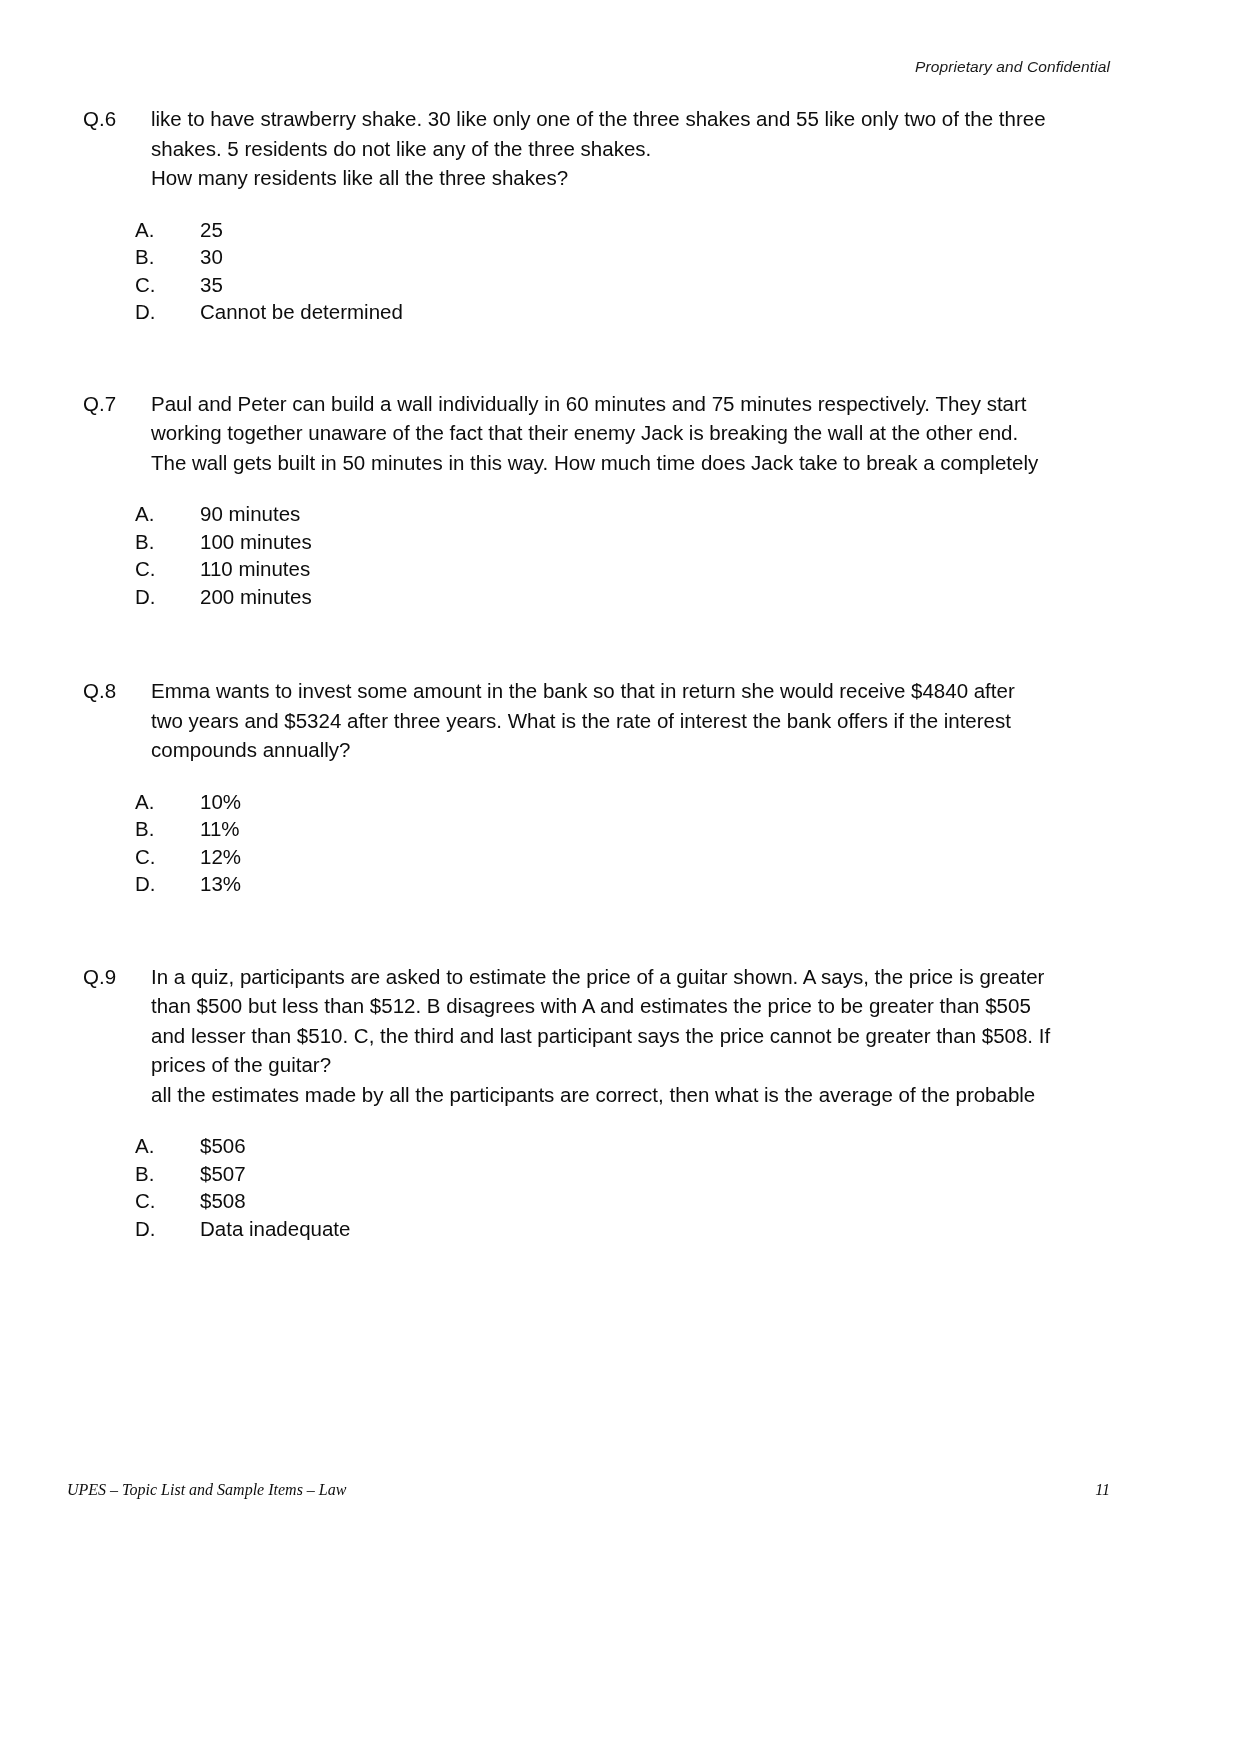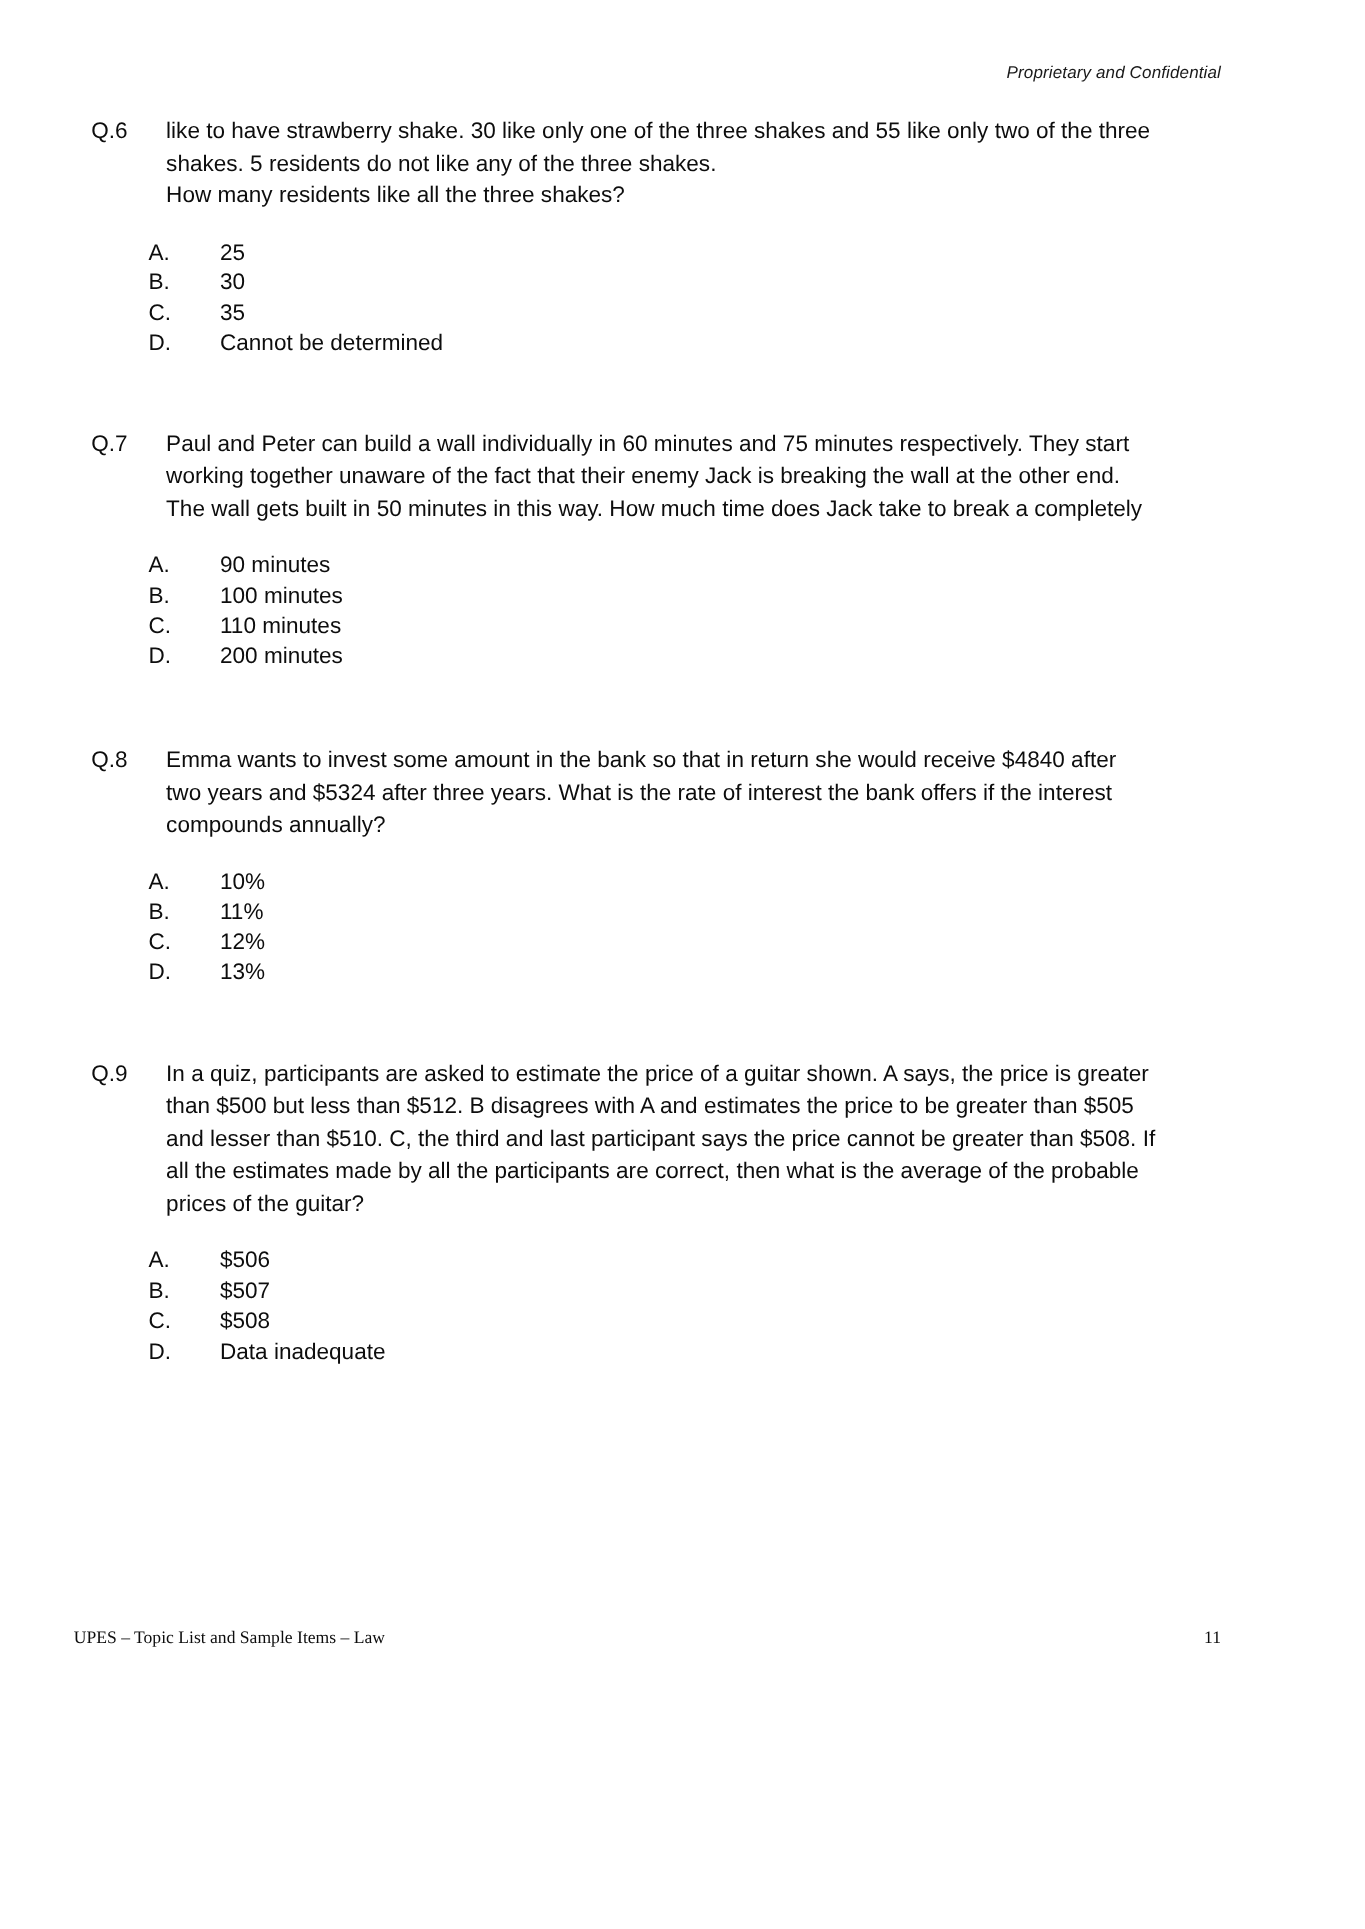--- a/index.html
+++ b/index.html
@@ -103,20 +103,21 @@
     position: absolute;
     left: 67px;
     right: 131px;
     top: 1481px;
     display: flex;
     align-items: baseline;
     justify-content: space-between;
     font-family: "Liberation Serif", serif;
     font-size: 16px;
     color: #0d0d0d;
+    font-style: italic;
   }
   .footer-left { white-space: nowrap; }
   .footer-right { white-space: nowrap; }
 </style>
 </head>
 <body>
 
 <div class="page">
 
   <div class="page-header">Proprietary and Confidential</div>
@@ -216,22 +217,22 @@
 
     <div class="gap-after-q8"></div>
 
     <div class="question-block">
       <div class="q-row">
         <div class="q-number">Q.9</div>
         <div class="q-text">
           <span class="line">In a quiz, participants are asked to estimate the price of a guitar shown. A says, the price is greater</span>
           <span class="line">than $500 but less than $512. B disagrees with A and estimates the price to be greater than $505</span>
           <span class="line">and lesser than $510. C, the third and last participant says the price cannot be greater than $508. If</span>
+          <span class="line">prices of the guitar?</span>
           <span class="line">all the estimates made by all the participants are correct, then what is the average of the probable</span>
-          <span class="line">prices of the guitar?</span>
         </div>
       </div>
       <div class="options">
         <div class="option-row">
           <span class="option-letter">A.</span>
           <span class="option-value">$506</span>
         </div>
         <div class="option-row">
           <span class="option-letter">B.</span>
           <span class="option-value">$507</span>

